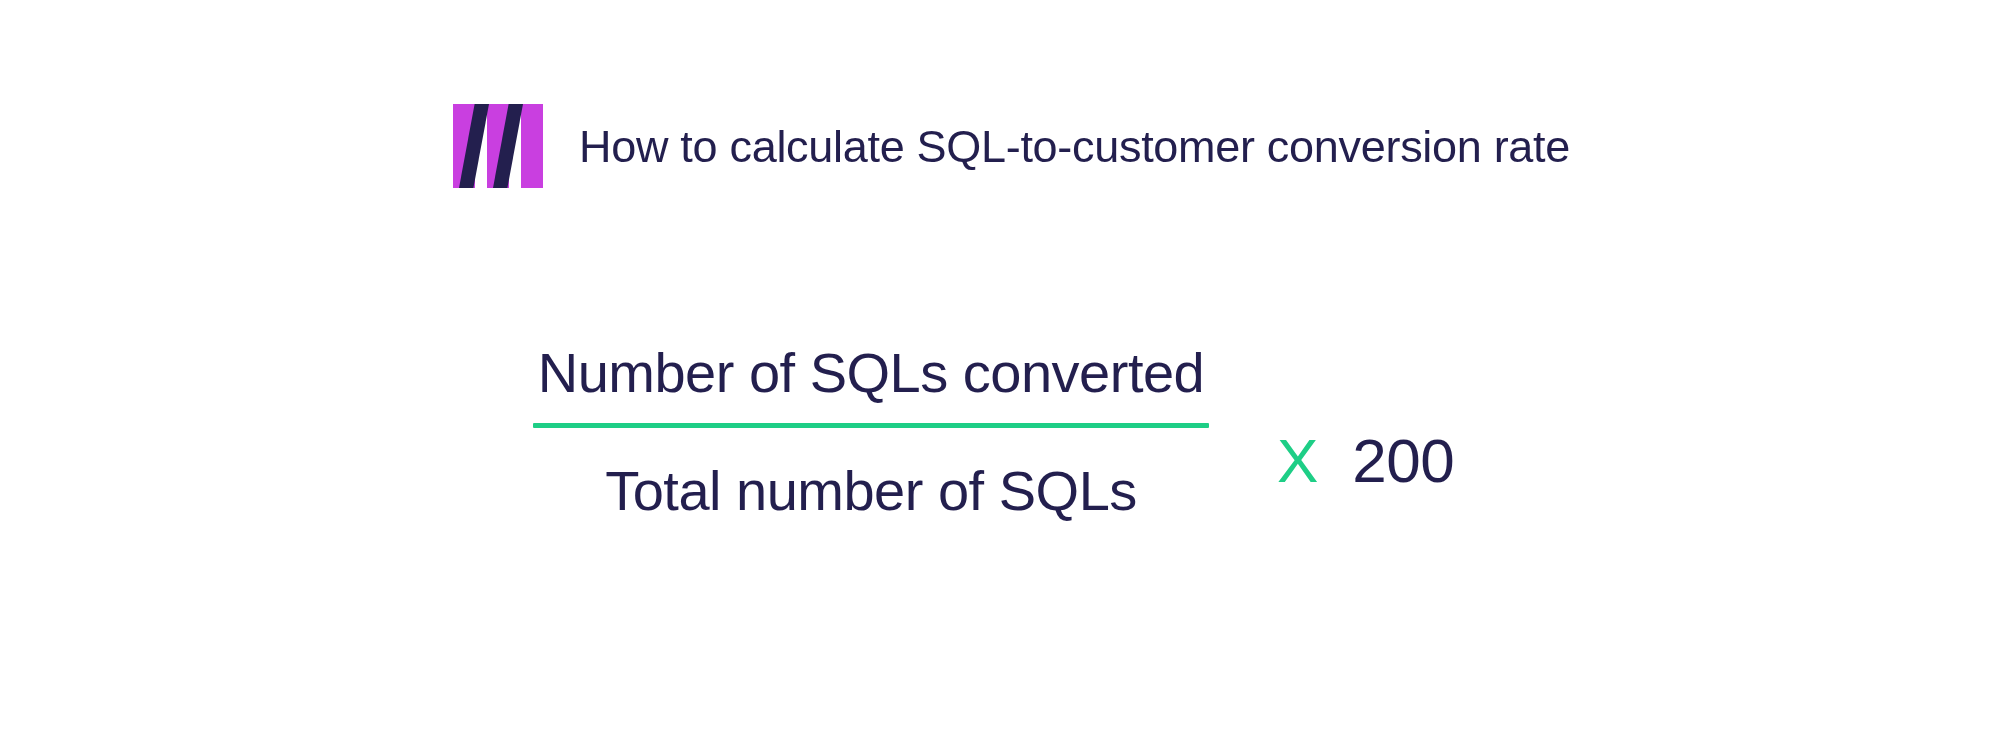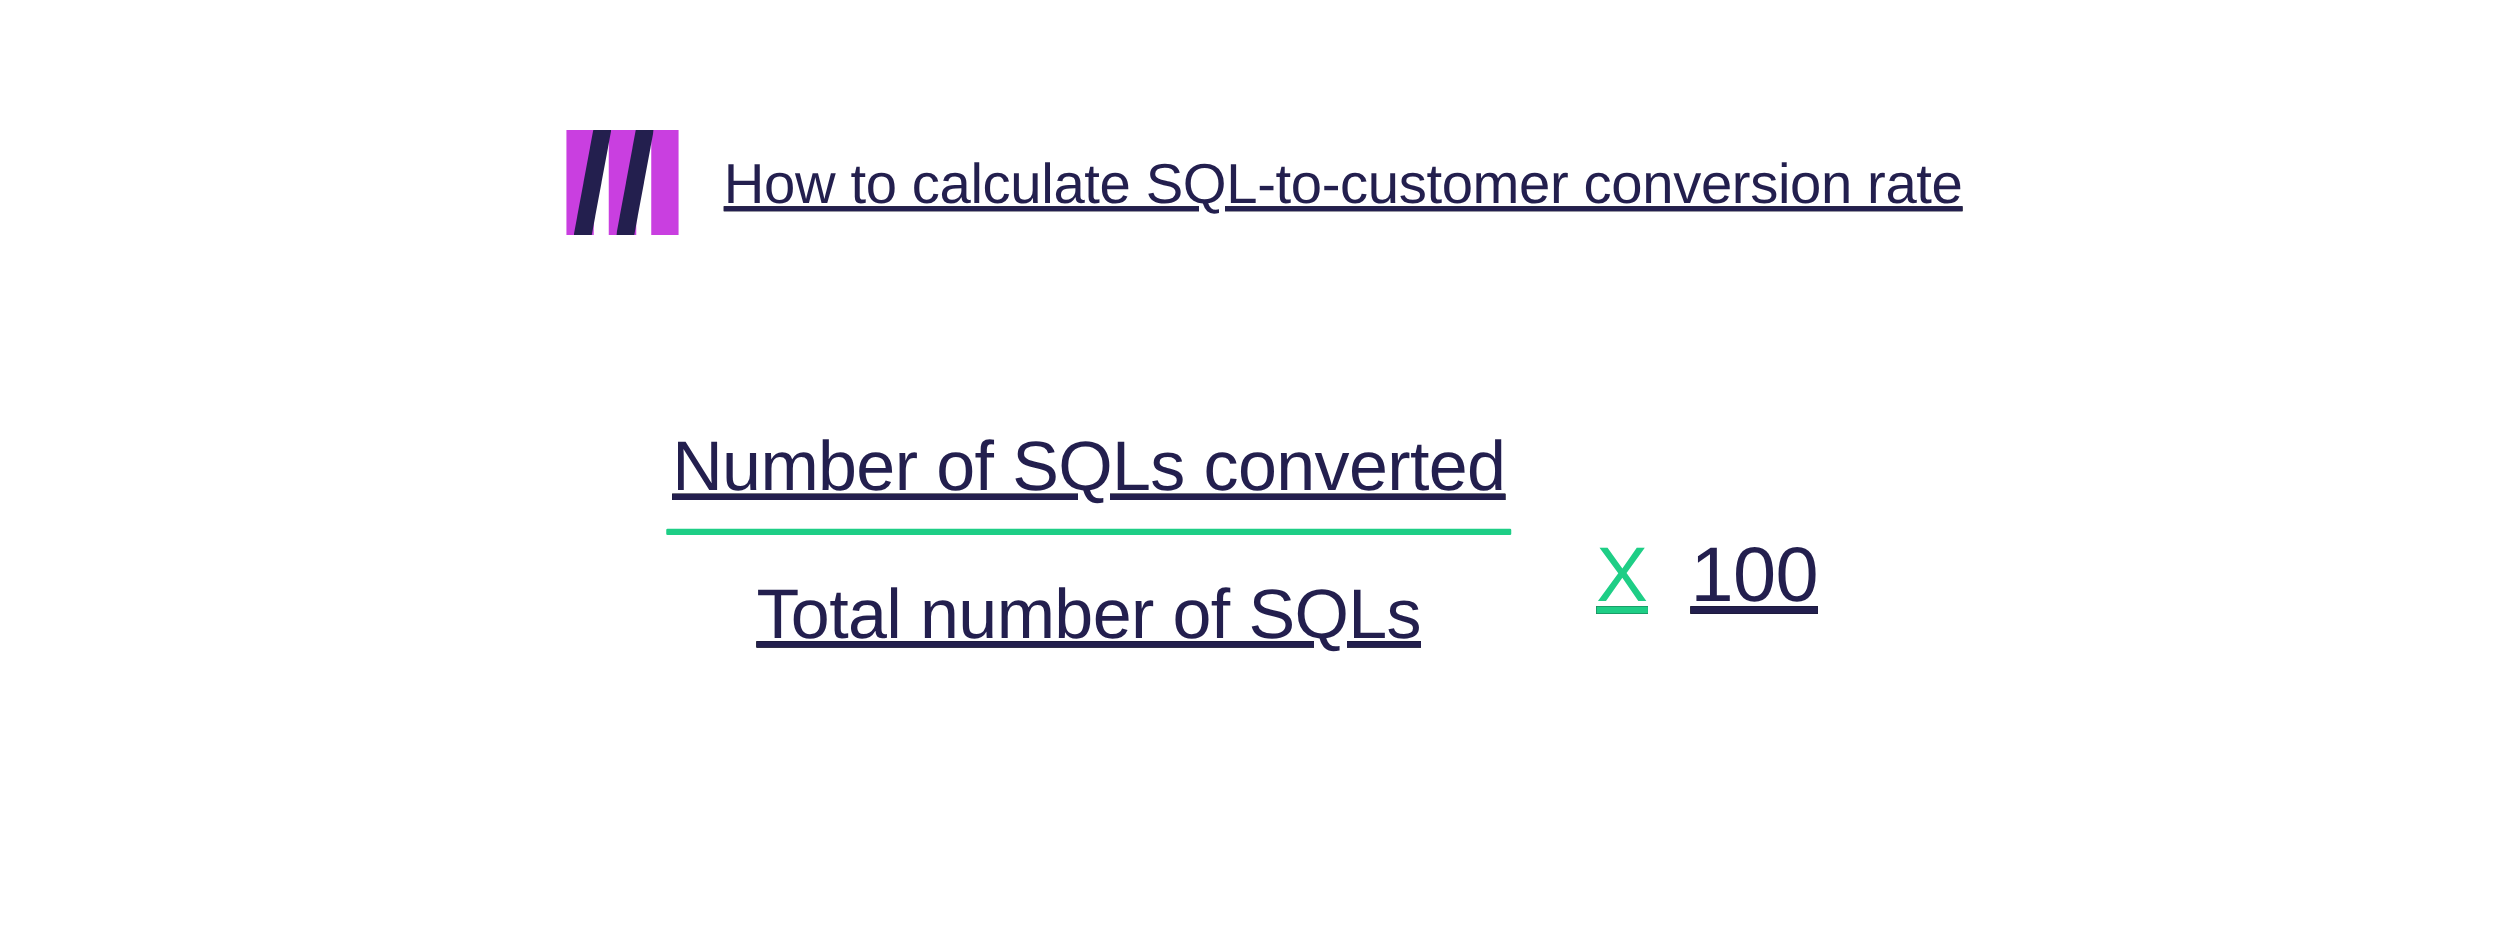--- a/index.html
+++ b/index.html
@@ -1,15 +1,15 @@
 <!DOCTYPE html>
 <html><head>
 <meta charset="utf-8">
 <style>
-  * { margin: 0; padding: 0; box-sizing: border-box; text-decoration: underline; }
+  * { margin: 0; padding: 0; box-sizing: border-box; }
 
   html, body {
     width: 2001px;
     height: 743px;
     background: #ffffff;
   }
 
   body {
     font-family: "Liberation Sans", sans-serif;
     position: relative;
@@ -153,15 +153,15 @@
   <div class="fraction">
     <div class="numerator">Number of SQLs converted</div>
 
     <div class="fraction-bar"></div>
 
     <div class="denominator">Total number of SQLs</div>
   </div>
 
   <div class="multiplier">
     <span class="times-symbol">X</span>
-    <span class="multiplier-value">100</span>
+    <span class="multiplier-value">200</span>
   </div>
 </div>
 
 </body></html>

